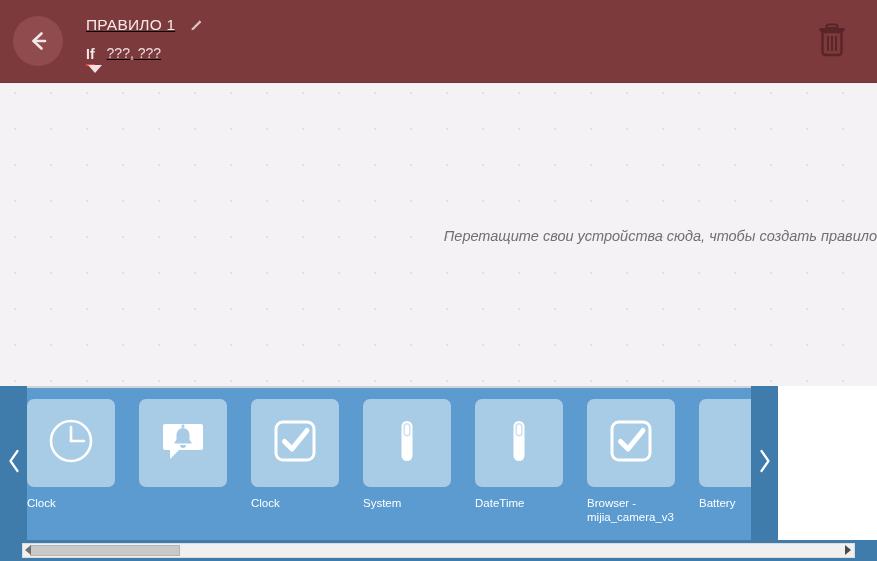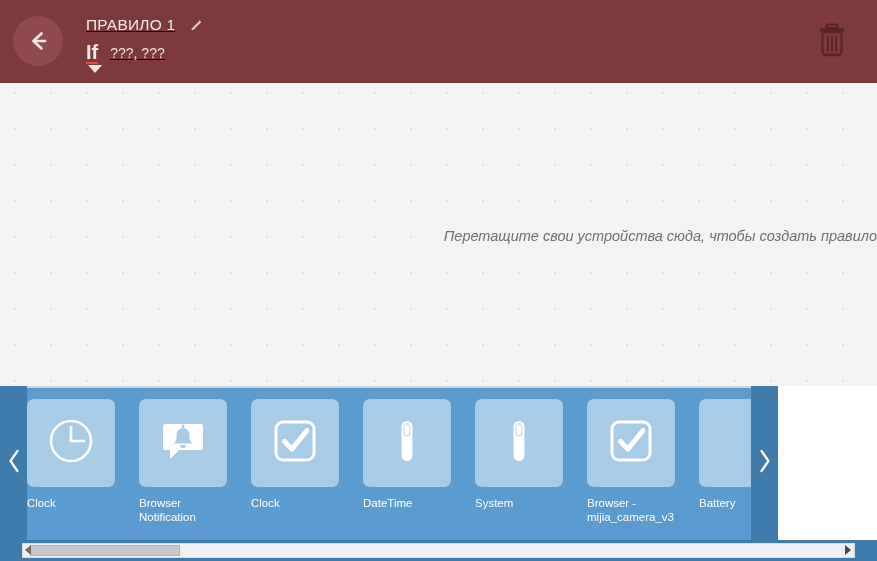--- a/index.html
+++ b/index.html
@@ -71,21 +71,21 @@
     align-items: flex-start;
     margin-top: 9px;
   }
   .cond-if-wrap {
     position: relative;
     display: inline-block;
     cursor: pointer;
   }
   .cond-if {
     color: #f2e8e8;
-    font-size: 20px;
+    font-size: 14px;
     font-weight: bold;
     border-bottom: 2px solid #ef4444;
     padding-bottom: 2px;
     display: inline-block;
     line-height: 15px;
   }
   .cond-caret {
     position: absolute;
     left: 2px;
     top: 20px;
@@ -318,48 +318,47 @@
         </div>
         <div class="tile">
           <div class="tile-box">
             <span><svg width="56" height="56" viewBox="0 0 56 56">
                 <path d="M10 11 h36 a2 2 0 0 1 2 2 v22 a2 2 0 0 1 -2 2 h-22 l-9 9 v-9 h-5 a2 2 0 0 1 -2 -2 v-22 a2 2 0 0 1 2 -2 z" fill="#ffffff"></path>
                 <path d="M28 15 a6.5 6.5 0 0 1 6.5 6.5 v5 l2.5 4 h-18 l2.5 -4 v-5 A6.5 6.5 0 0 1 28 15 z" fill="#a9cce6"></path>
                 <path d="M25 32 a3 3 0 0 0 6 0 z" fill="#a9cce6"></path>
                 <rect x="26.6" y="11.5" width="2.8" height="3.4" rx="1.4" fill="#a9cce6"></rect>
               </svg></span>
           </div>
-          <div class="tile-label">Browser Notification</div>
         </div>
         <div class="tile">
           <div class="tile-box">
             <span><svg width="56" height="56" viewBox="0 0 56 56">
                 <rect x="9" y="9" width="38" height="38" rx="7" fill="none" stroke="#ffffff" stroke-width="3"></rect>
                 <path d="M17.5 28.5 L25 36 L40 17.5" fill="none" stroke="#ffffff" stroke-width="5" stroke-linecap="round" stroke-linejoin="round"></path>
               </svg></span>
           </div>
           <div class="tile-label">Clock</div>
         </div>
         <div class="tile">
           <div class="tile-box">
             <span><svg width="56" height="56" viewBox="0 0 56 56">
                 <rect x="22.5" y="8" width="11" height="40" rx="5.5" fill="#ffffff"></rect>
                 <rect x="25.2" y="10.8" width="5.6" height="12" rx="2.8" fill="none" stroke="#cfe1ef" stroke-width="1.4"></rect>
               </svg></span>
           </div>
-          <div class="tile-label">DateTime</div>
+          <div class="tile-label">System</div>
         </div>
         <div class="tile">
           <div class="tile-box">
             <span><svg width="56" height="56" viewBox="0 0 56 56">
                 <rect x="22.5" y="8" width="11" height="40" rx="5.5" fill="#ffffff"></rect>
                 <rect x="25.2" y="10.8" width="5.6" height="12" rx="2.8" fill="none" stroke="#cfe1ef" stroke-width="1.4"></rect>
               </svg></span>
           </div>
-          <div class="tile-label">System</div>
+          <div class="tile-label">DateTime</div>
         </div>
         <div class="tile">
           <div class="tile-box">
             <span><svg width="56" height="56" viewBox="0 0 56 56">
                 <rect x="9" y="9" width="38" height="38" rx="7" fill="none" stroke="#ffffff" stroke-width="3"></rect>
                 <path d="M17.5 28.5 L25 36 L40 17.5" fill="none" stroke="#ffffff" stroke-width="5" stroke-linecap="round" stroke-linejoin="round"></path>
               </svg></span>
           </div>
           <div class="tile-label">Browser - mijia_camera_v3</div>
         </div>

